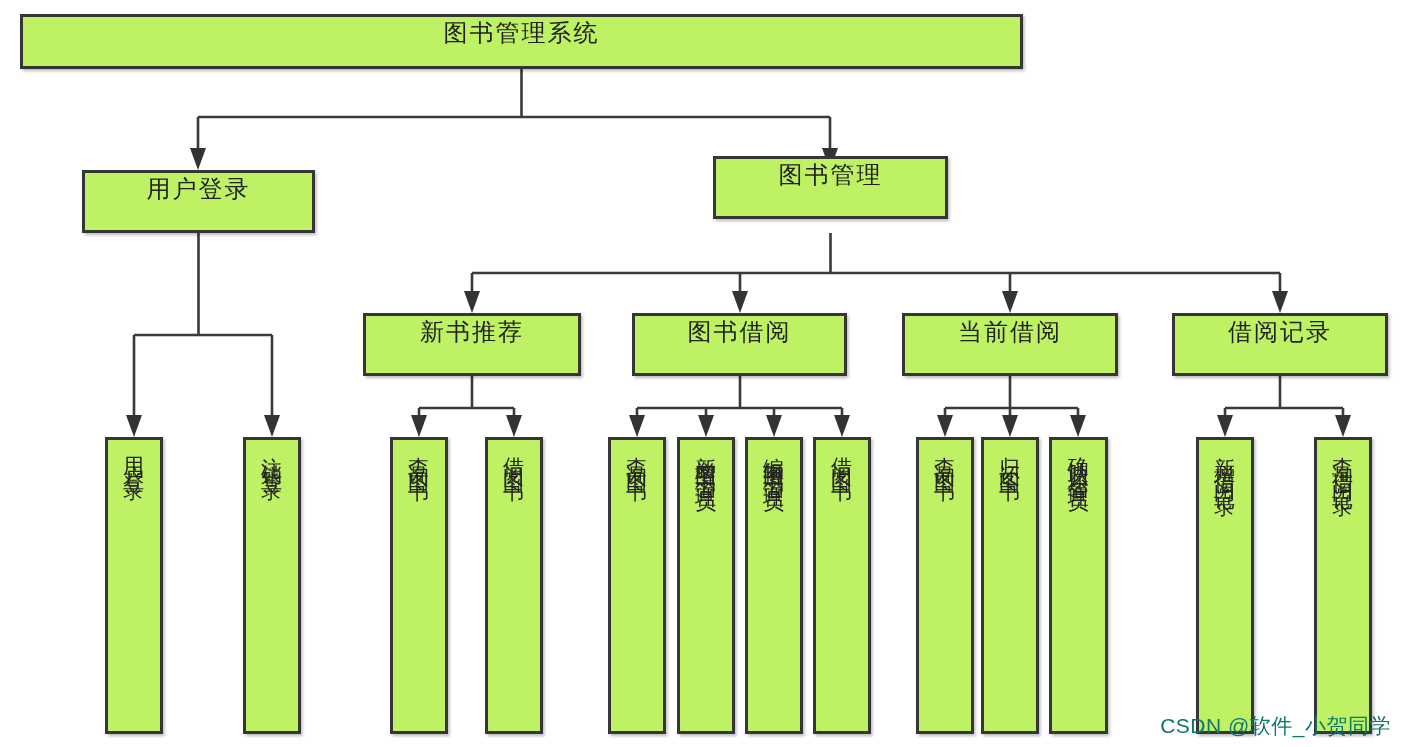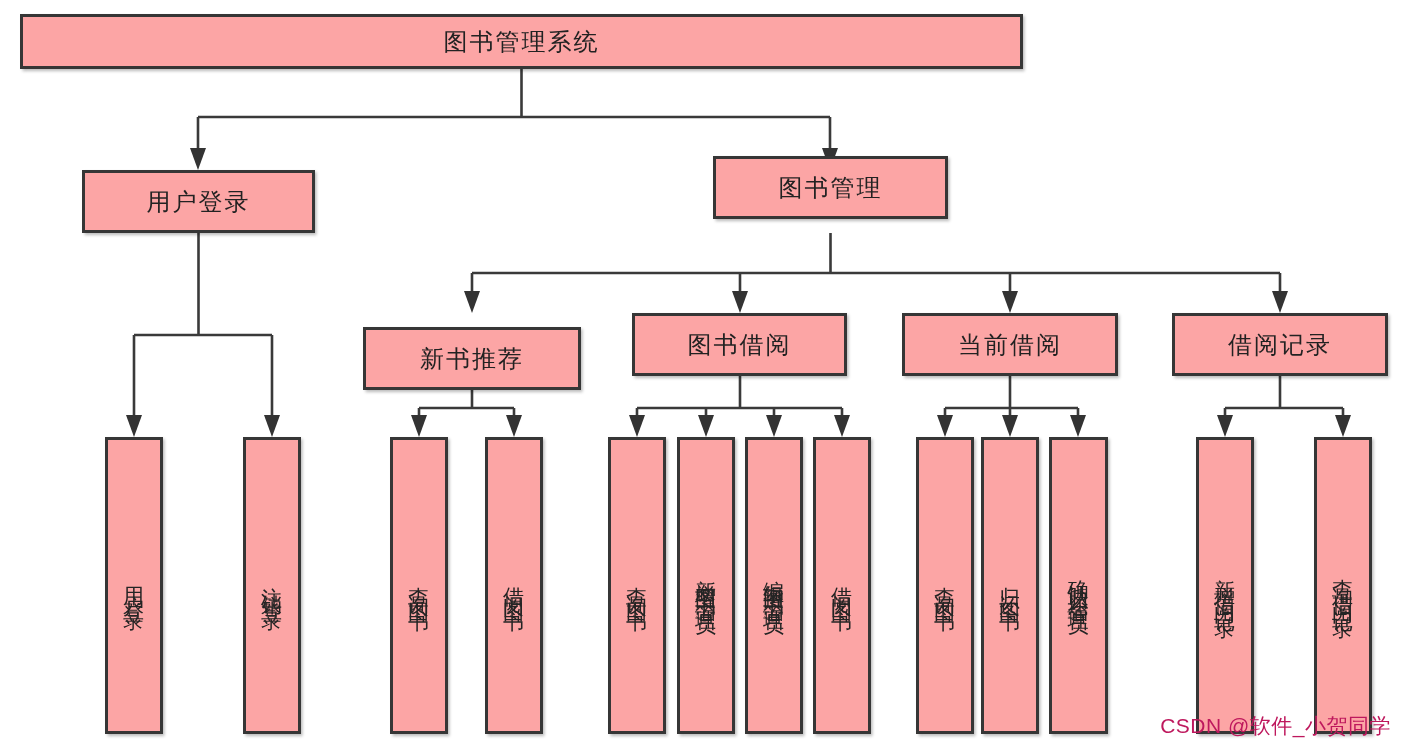--- a/index.html
+++ b/index.html
@@ -27,25 +27,24 @@
     stroke: #3a3a3a;
     stroke-width: 2.6;
   }
   #connectors polygon {
     fill: #333333;
     stroke: none;
   }
   .node {
     position: absolute;
     box-sizing: border-box;
-    background: #fca5a5;
+    background: #bef264;
     border: 3px solid #363636;
     box-shadow: 1.5px 2px 3px rgba(0,0,0,0.28);
     display: flex;
-    align-items: center;
     justify-content: center;
   }
   .hlabel {
     font-size: 24px;
     color: #222222;
     letter-spacing: 2px;
     white-space: nowrap;
   }
   .vlabel {
     writing-mode: vertical-rl;
@@ -57,21 +56,21 @@
     line-height: 1;
   }
   .vlabel.long {
     letter-spacing: 5px;
   }
   #watermark {
     position: absolute;
     right: 14px;
     bottom: 7px;
     font-size: 21px;
-    color: #be185d;
+    color: #0f766e;
     letter-spacing: 0.5px;
     white-space: nowrap;
     z-index: 5;
   }
 </style>
 </head>
 <body>
 
 <div id="canvas">
 
@@ -129,21 +128,21 @@
     <span class="hlabel">图书管理系统</span>
   </div>
 
   <div class="node" style="left:82px; top:170px; width:233px; height:63px;">
     <span class="hlabel">用户登录</span>
   </div>
   <div class="node" style="left:713px; top:156px; width:235px; height:63px;">
     <span class="hlabel">图书管理</span>
   </div>
 
-  <div class="node" style="left:363px; top:327px; width:218px; height:63px;">
+  <div class="node" style="left:363px; top:313px; width:218px; height:63px;">
     <span class="hlabel">新书推荐</span>
   </div>
   <div class="node" style="left:902px; top:313px; width:216px; height:63px;">
     <span class="hlabel">当前借阅</span>
   </div>
   <div class="node" style="left:632px; top:313px; width:215px; height:63px;">
     <span class="hlabel">图书借阅</span>
   </div>
   <div class="node" style="left:1172px; top:313px; width:216px; height:63px;">
     <span class="hlabel">借阅记录</span>

